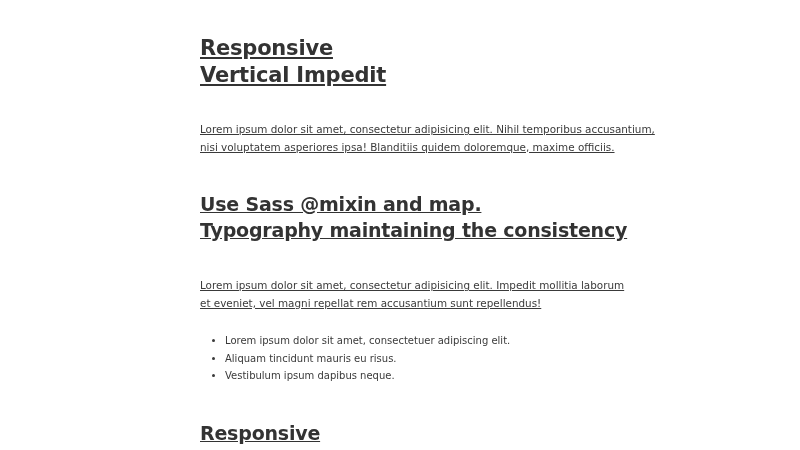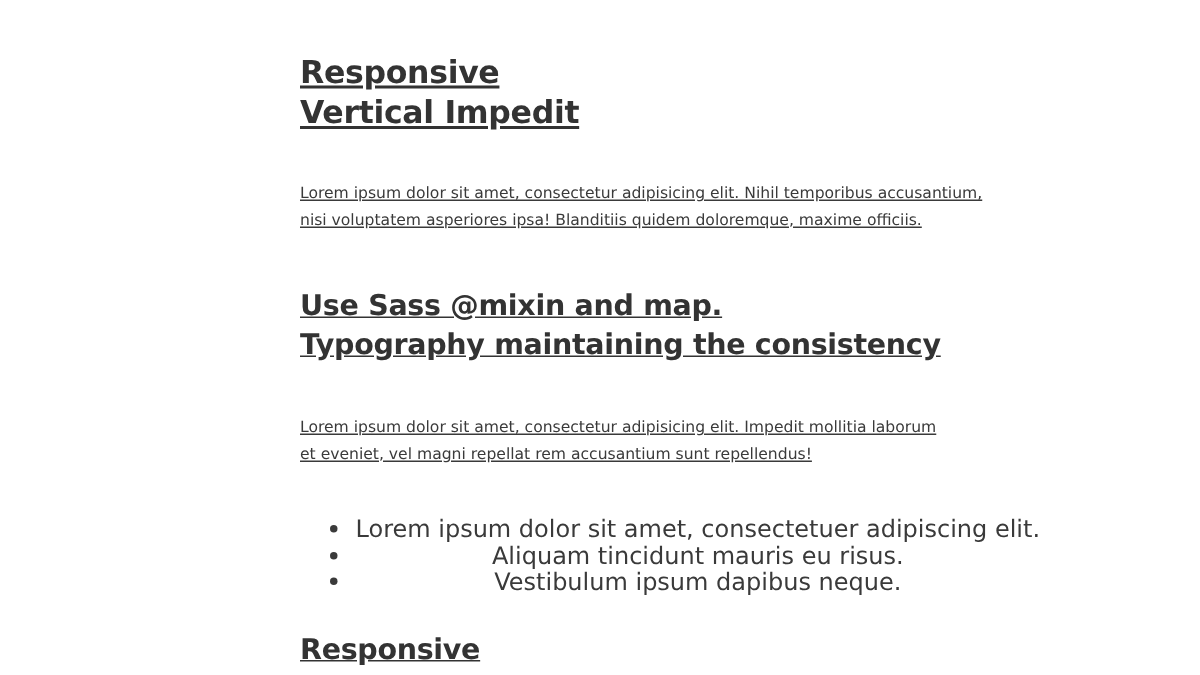--- a/index.html
+++ b/index.html
@@ -1,21 +1,21 @@
 <!DOCTYPE html>
 <html><head>
 <meta charset="utf-8">
 <style>
   html, body { margin: 0; padding: 0; background: #ffffff; }
   body { width: 800px; height: 450px; overflow: hidden; font-family: "DejaVu Sans", sans-serif; color: #333333; }
   .content { position: absolute; left: 200px; top: 0; width: 400px; }
   h1 { position: absolute; left: 0; top: 35px; margin: 0; font-size: 21px; line-height: 27px; font-weight: bold; color: #333; white-space: nowrap; letter-spacing: -0.2px; }
   h2 { position: absolute; left: 0; margin: 0; font-size: 19px; line-height: 26px; font-weight: bold; color: #333; white-space: nowrap; letter-spacing: -0.2px; }
   p { position: absolute; left: 0; margin: 0; font-size: 10.4px; line-height: 17.6px; color: #3a3a3a; width: 400px; white-space: nowrap; }
-  ul { position: absolute; left: 0; top: 332px; margin: 12px; padding: 0 0 0 25px; list-style: disc; font-size: 16px; line-height: 17.6px; color: #3a3a3a; text-align: center; }
+  ul { position: absolute; left: 0; top: 332px; margin: 0; padding: 0 0 0 25px; list-style: disc; font-size: 10px; line-height: 17.6px; color: #3a3a3a; }
   ul li { margin: 0; padding: 0; white-space: nowrap; }
   .line { display: block; text-decoration: underline; }
 </style>
 </head>
 <body>
 
 <div class="content">
   <h1>
     <span class="line">Responsive</span>
     <span class="line">Vertical Impedit</span>

